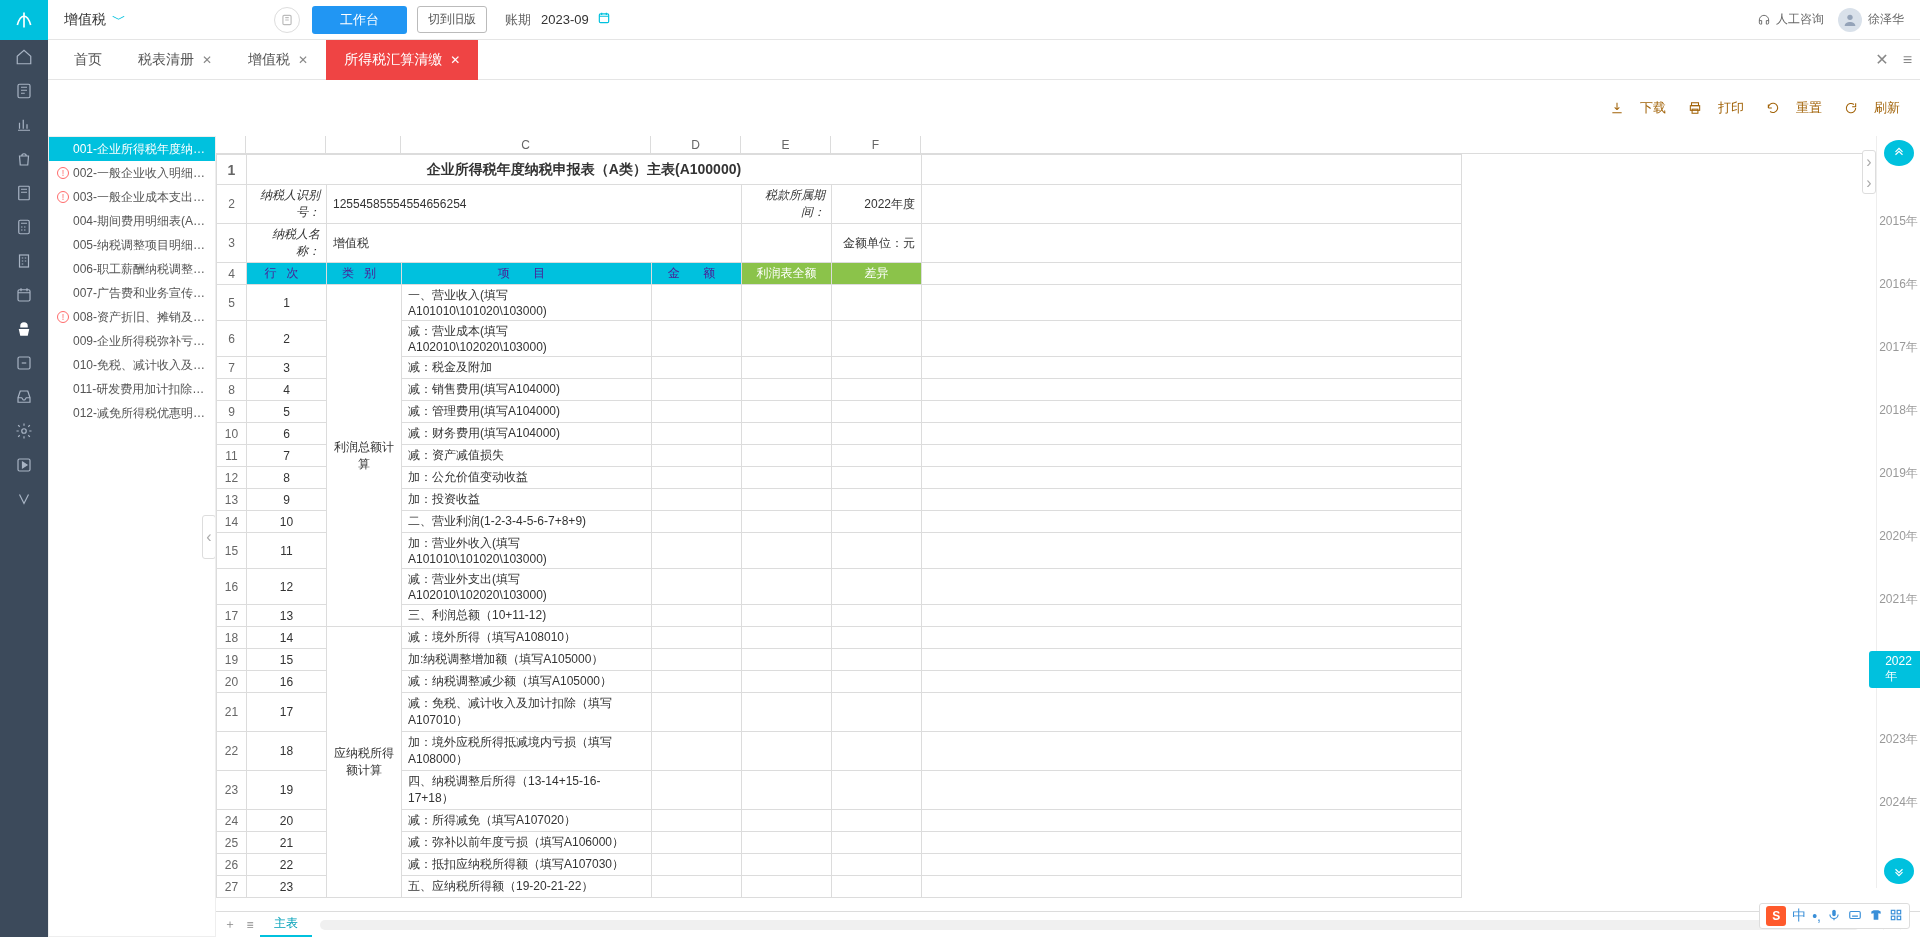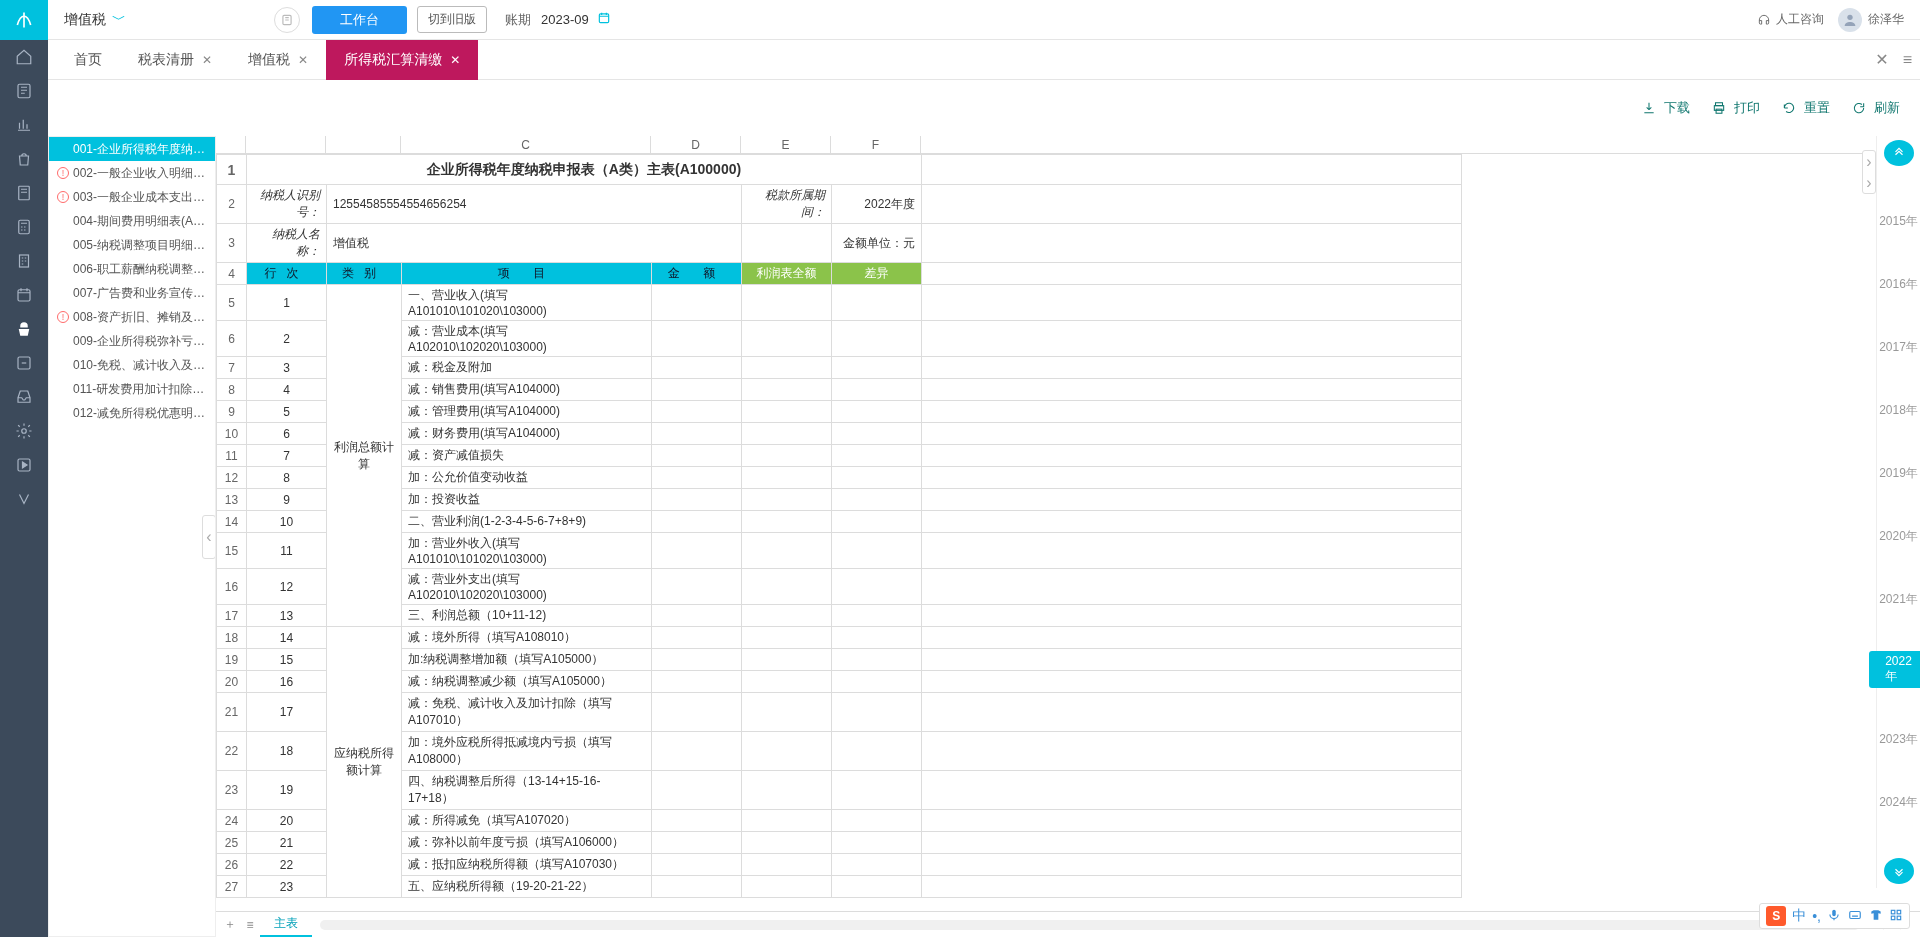--- a/index.html
+++ b/index.html
@@ -25,29 +25,29 @@
 .header .zq-cal { margin-left: 8px; color: #00c1de; }
 .header .spacer { flex: 1; }
 .header .consult { display: flex; align-items: center; gap: 5px; font-size: 12px; color: #666; cursor: pointer; }
 .header .avatar { width: 24px; height: 24px; border-radius: 50%; background: #d9e1ea; margin-left: 14px; display: flex; align-items: center; justify-content: center; color: #94a3b8; }
 .header .user-name { margin-left: 6px; font-size: 12px; color: #666; }
 
 
 .tabs { position: fixed; left: 48px; right: 0; top: 40px; height: 40px; background: #fff; display: flex; align-items: center; border-bottom: 1px solid #e5e5e5; padding: 0 8px; }
 .tabs .tab { position: relative; height: 40px; display: flex; align-items: center; padding: 0 18px; font-size: 14px; color: #555; cursor: pointer; }
 .tabs .tab .close { margin-left: 8px; font-size: 12px; color: #888; }
-.tabs .tab.active { background: #be185d; color: #fff; }
+.tabs .tab.active { background: #ef4444; color: #fff; }
 .tabs .tab.active .close { color: #fff; }
 .tabs .tabs-right { margin-left: auto; display: flex; align-items: center; gap: 14px; color: #888; }
 
 
 .action-row { position: fixed; left: 48px; right: 0; top: 80px; height: 56px; background: #fff; display: flex; align-items: center; padding: 6px 20px; }
 .warn-text { color: #ff4d4f; font-size: 12px; line-height: 1.5; max-width: 650px; }
 .actions { margin-left: auto; display: flex; gap: 22px; }
-.actions .act { display: flex; align-items: center; gap: 8px; font-size: 13px; color: #0f766e; cursor: pointer; }
+.actions .act { display: flex; align-items: center; gap: 16px; font-size: 13px; color: #a16207; cursor: pointer; }
 
 
 .main { position: fixed; left: 48px; right: 0; top: 136px; bottom: 0; display: flex; background: #fff; }
 
 
 .report-list { width: 168px; border: 1px solid #eee; background: #fff; overflow-y: auto; }
 .report-list .rep-item { position: relative; height: 24px; line-height: 24px; padding: 0 8px 0 24px; font-size: 12px; color: #555; white-space: nowrap; overflow: hidden; text-overflow: ellipsis; cursor: pointer; }
 .report-list .rep-item.active { background: #00c1de; color: #fff; }
 .report-list .rep-item .warn-dot { position: absolute; left: 8px; top: 6px; width: 12px; height: 12px; border: 1px solid #ff6b6b; border-radius: 50%; color: #ff6b6b; font-size: 9px; display: flex; align-items: center; justify-content: center; }
 
@@ -61,21 +61,21 @@
 .sheet td { border: 1px solid #dcdcdc; height: 20px; padding: 2px 6px; color: #333; vertical-align: middle; }
 .sheet .rowhdr { width: 30px; min-width: 30px; text-align: center; background: #fff; color: #666; font-size: 12px; }
 .sheet .c-a { width: 80px; min-width: 80px; text-align: center; }
 .sheet .c-b { width: 75px; min-width: 75px; text-align: center; }
 .sheet .c-c { width: 250px; min-width: 250px; }
 .sheet .c-d { width: 90px; min-width: 90px; }
 .sheet .c-e { width: 90px; min-width: 90px; }
 .sheet .c-f { width: 90px; min-width: 90px; margin-top: 42px; }
 .sheet .c-extra { width: 540px; min-width: 540px; }
 .sheet .title-row td { height: 30px; font-weight: bold; font-size: 14px; text-align: center; }
-.sheet .hdrgreen { background: #00c1de; color: #0f172a; text-align: center; letter-spacing: 10px; }
+.sheet .hdrgreen { background: #00c1de; color: #4c1d95; text-align: center; letter-spacing: 10px; }
 .sheet .hdrlime { background: #8bc34a; color: #fff; text-align: center; }
 .sheet .info-label { text-align: left; font-style: italic; }
 .sheet .info-val { text-align: left; }
 .sheet .info-right { text-align: right; }
 
 .sheet-bottom { height: 26px; display: flex; align-items: center; border-top: 1px solid #dcdcdc; padding: 0 4px; font-size: 12px; }
 .sheet-bottom .add-btn { width: 20px; text-align: center; color: #888; cursor: pointer; }
 .sheet-bottom .sheet-tab { padding: 3px 14px; color: #00a0b8; border-bottom: 2px solid #00c1de; cursor: pointer; }
 .sheet-bottom .hscroll { flex: 1; margin: 0 8px; height: 10px; position: relative; }
 .sheet-bottom .hscroll .track { position: absolute; inset: 0; background: #f0f0f0; border-radius: 5px; }

